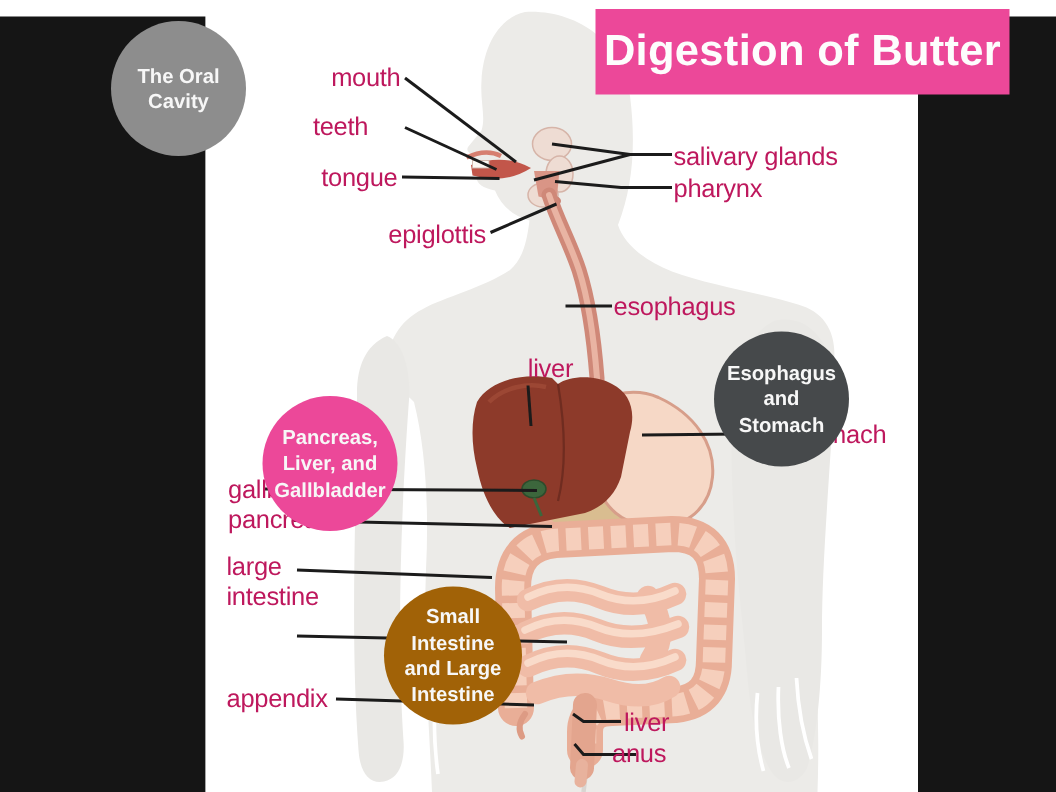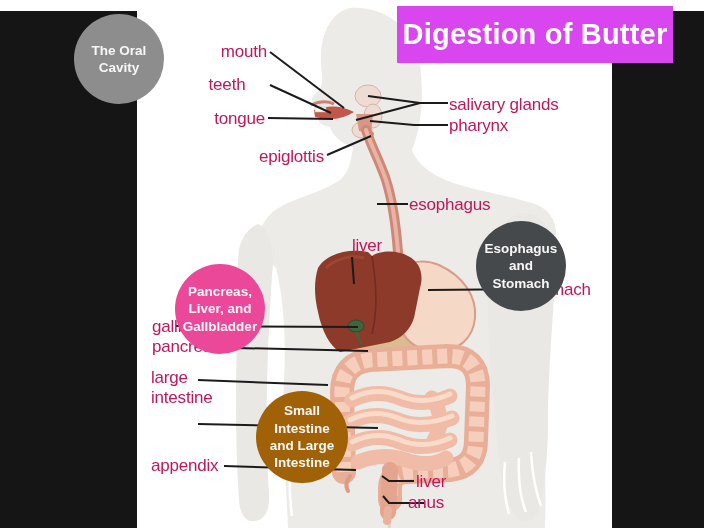--- a/index.html
+++ b/index.html
@@ -20,21 +20,21 @@
   .bubble { position:absolute; border-radius:50%; z-index:3; display:flex; flex-direction:column;
             align-items:center; justify-content:center; text-align:center;
             color:#f7f7f7; font-weight:bold; font-size:13.5px; line-height:1.28;
             cursor:pointer; }
   #bubble-oral       { left:74px;  top:14px;  width:90px; height:90px; background:#8d8d8d; }
   #bubble-pancreas   { left:175px; top:264px; width:90px; height:90px; background:#ec4899; }
   #bubble-esophagus  { left:476px; top:221px; width:90px; height:90px; background:#46494b; }
   #bubble-intestine  { left:256px; top:391px; width:92px; height:92px; background:#a16207; }
 
   #title-banner { position:absolute; left:397px; top:6px; width:276px; height:57px;
-                  background:#d946ef; z-index:4; display:flex; align-items:center; justify-content:center; }
+                  background:#ec4899; z-index:4; display:flex; align-items:center; justify-content:center; }
   #title-banner span { color:#fdfdfd; font-weight:bold; font-size:29px; letter-spacing:0.2px; }
 </style>
 </head>
 <body>
 
 <div id="stage">
 
   <div id="panel-left" class="panel"></div>
   <div id="panel-right" class="panel"></div>
 

